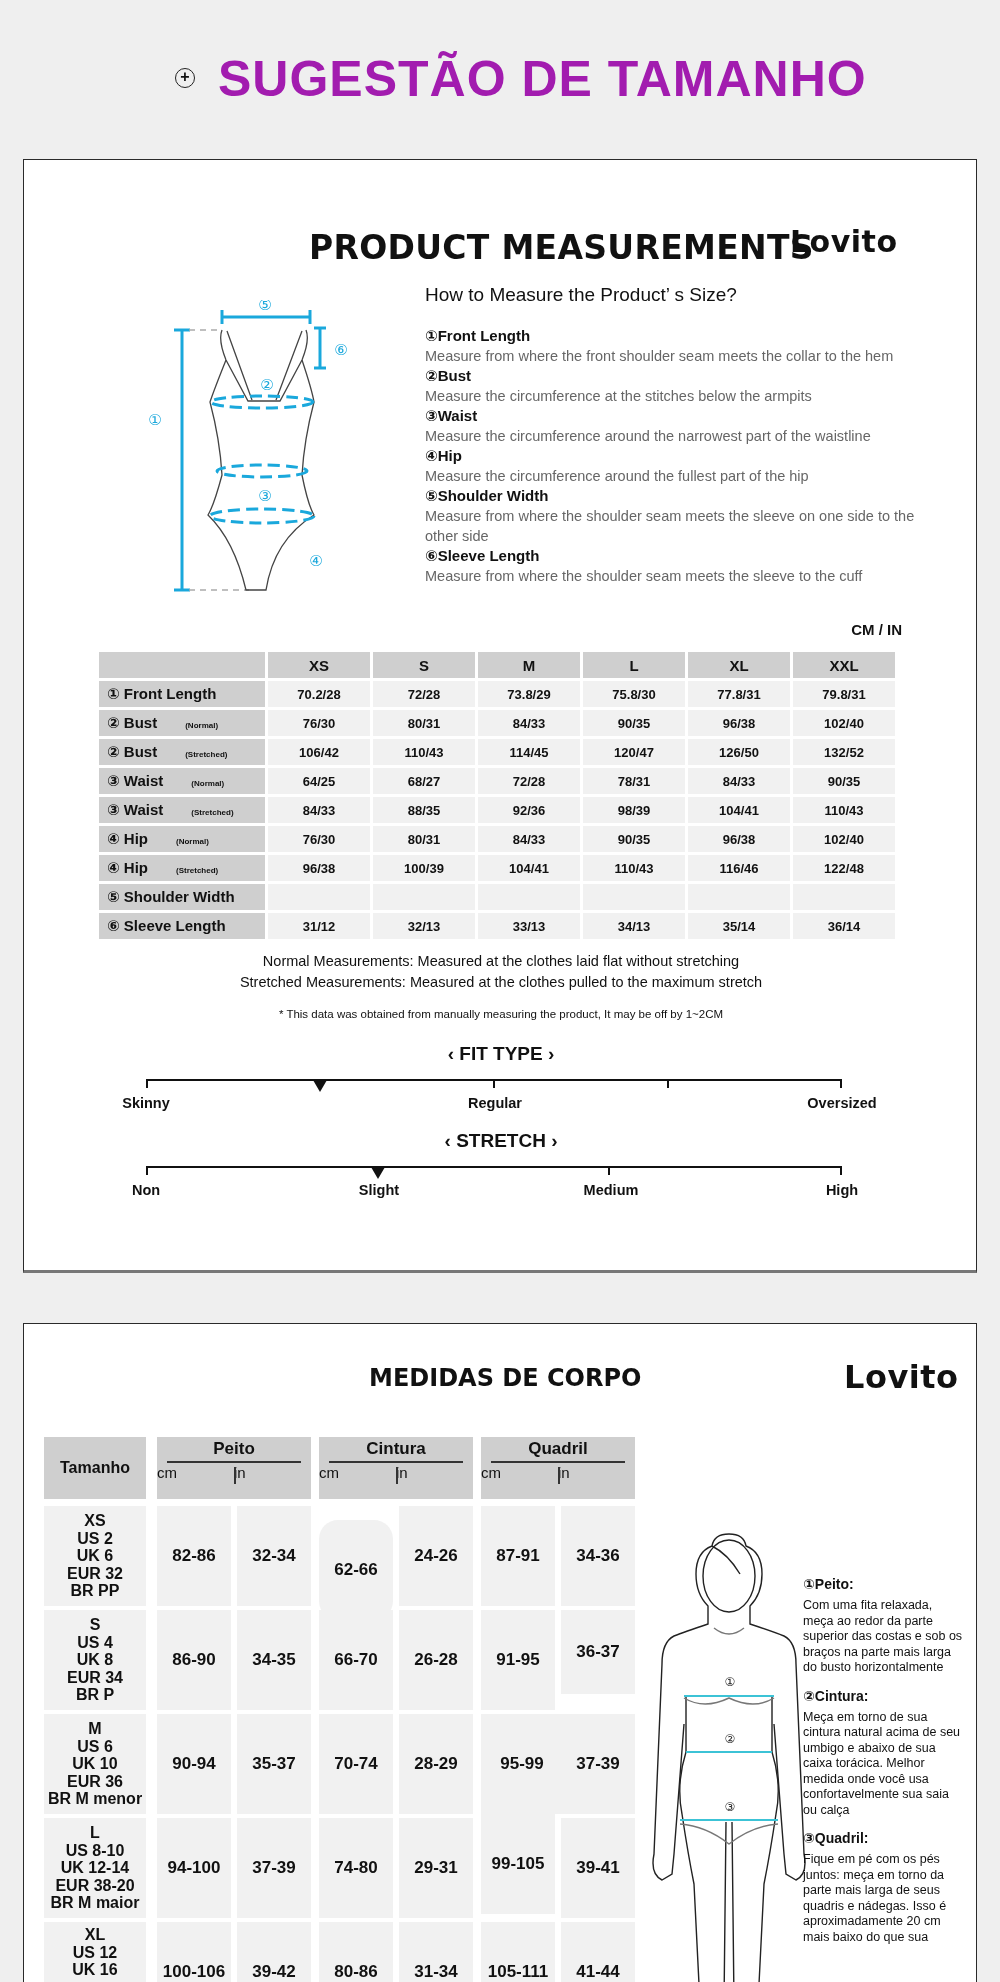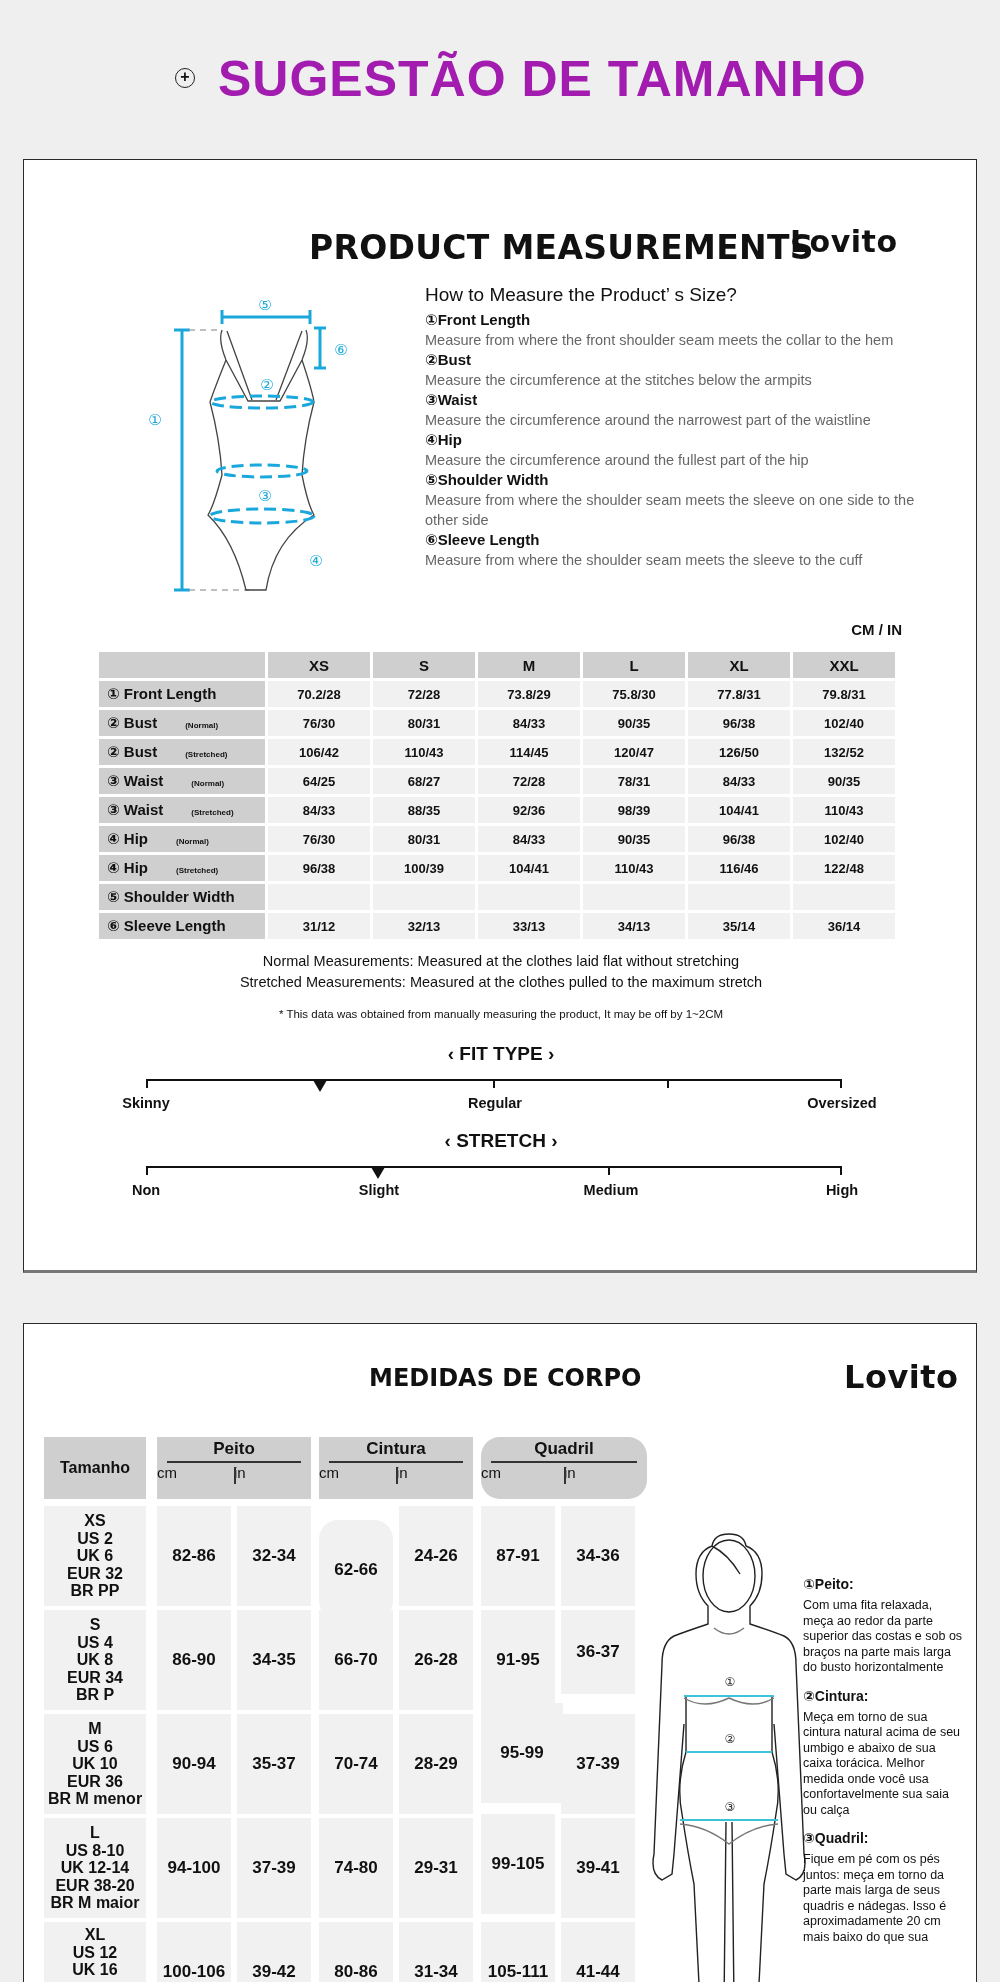--- a/index.html
+++ b/index.html
@@ -14,21 +14,21 @@
   .card2 { top: 1323px; height: 680px; }
 
   .pm-title { position: absolute; left: 285px; top: 68px; font-size: 33px; font-weight: 900; letter-spacing: 0.3px; font-family: "DejaVu Sans", sans-serif; }
   .brand { position: absolute; font-size: 30px; font-weight: 700; font-family: "DejaVu Sans", sans-serif; letter-spacing: 0.5px; }
   .card1 .brand { left: 766px; top: 64px; }
   .card2 .brand { left: 820px; top: 34px; font-size: 32px; }
 
   .diagram { position: absolute; left: 90px; top: 140px; width: 270px; height: 300px; }
 
   .howto { position: absolute; left: 401px; top: 124px; width: 500px; }
-  .howto h3 { font-size: 19px; font-weight: normal; color: #111; margin-bottom: 4px; }
+  .howto h3 { font-size: 19px; font-weight: normal; color: #111; margin-bottom: 20px; }
   .howto .item-title { font-size: 15px; font-weight: bold; color: #111; line-height: 20px; }
   .howto .item-desc { font-size: 14.5px; color: #666; line-height: 20px; }
 
   .units { position: absolute; right: 74px; top: 461px; font-size: 15px; font-weight: bold; }
 
   table.pm { position: absolute; left: 72px; top: 489px; border-collapse: separate; border-spacing: 3px; }
   table.pm td, table.pm th { height: 26px; font-size: 14px; text-align: center; }
   table.pm th { background: #cfcfcf; font-weight: bold; width: 102px; font-size: 15px; }
   table.pm th.corner { width: 166px; }
   table.pm td.rowlabel { background: #cfcfcf; text-align: left; padding-left: 8px; font-size: 15px; font-weight: bold; width: 166px; white-space: nowrap; }
@@ -271,21 +271,21 @@
         <div class="grp-sub" style="left: 50%;">in</div>
         <div class="grp-div"></div>
       </div>
       <div class="bm-head" style="left: 275px; top: 0px; width: 154px; height: 62px;">
         <div class="grp-label">Cintura</div>
         <div class="grp-rule"></div>
         <div class="grp-sub" style="left: 0px;">cm</div>
         <div class="grp-sub" style="left: 50%;">in</div>
         <div class="grp-div"></div>
       </div>
-      <div class="bm-head" style="left: 437px; top: 0px; width: 166px; height: 62px; border-radius: 19px;">
+      <div class="bm-head" style="left: 437px; top: 0px; width: 154px; height: 62px;">
         <div class="grp-label">Quadril</div>
         <div class="grp-rule"></div>
         <div class="grp-sub" style="left: 0px;">cm</div>
         <div class="grp-sub" style="left: 50%;">in</div>
         <div class="grp-div"></div>
       </div>
       <div class="bm-cell bm-size" style="left: 0px; top: 69px; width: 102px; height: 100px; flex-direction: column; align-items: center;">
         <div>XS</div>
         <div>US 2</div>
         <div>UK 6</div>
@@ -315,21 +315,21 @@
         <div>M</div>
         <div>US 6</div>
         <div>UK 10</div>
         <div>EUR 36</div>
         <div>BR M menor</div>
       </div>
       <div class="bm-cell" style="left: 113px; top: 277px; width: 74px; height: 100px;">90-94</div>
       <div class="bm-cell" style="left: 193px; top: 277px; width: 74px; height: 100px;">35-37</div>
       <div class="bm-cell" style="left: 275px; top: 277px; width: 74px; height: 100px;">70-74</div>
       <div class="bm-cell" style="left: 355px; top: 277px; width: 74px; height: 100px;">28-29</div>
-      <div class="bm-cell" style="left: 437px; top: 266px; width: 82px; height: 100px;">95-99</div>
+      <div class="bm-cell" style="left: 437px; top: 277px; width: 82px; height: 100px;">95-99</div>
       <div class="bm-cell" style="left: 517px; top: 277px; width: 74px; height: 100px;">37-39</div>
       <div class="bm-cell bm-size" style="left: 0px; top: 381px; width: 102px; height: 100px; flex-direction: column; align-items: center;">
         <div>L</div>
         <div>US 8-10</div>
         <div>UK 12-14</div>
         <div>EUR 38-20</div>
         <div>BR M maior</div>
       </div>
       <div class="bm-cell" style="left: 113px; top: 381px; width: 74px; height: 100px;">94-100</div>
       <div class="bm-cell" style="left: 193px; top: 381px; width: 74px; height: 100px;">37-39</div>

